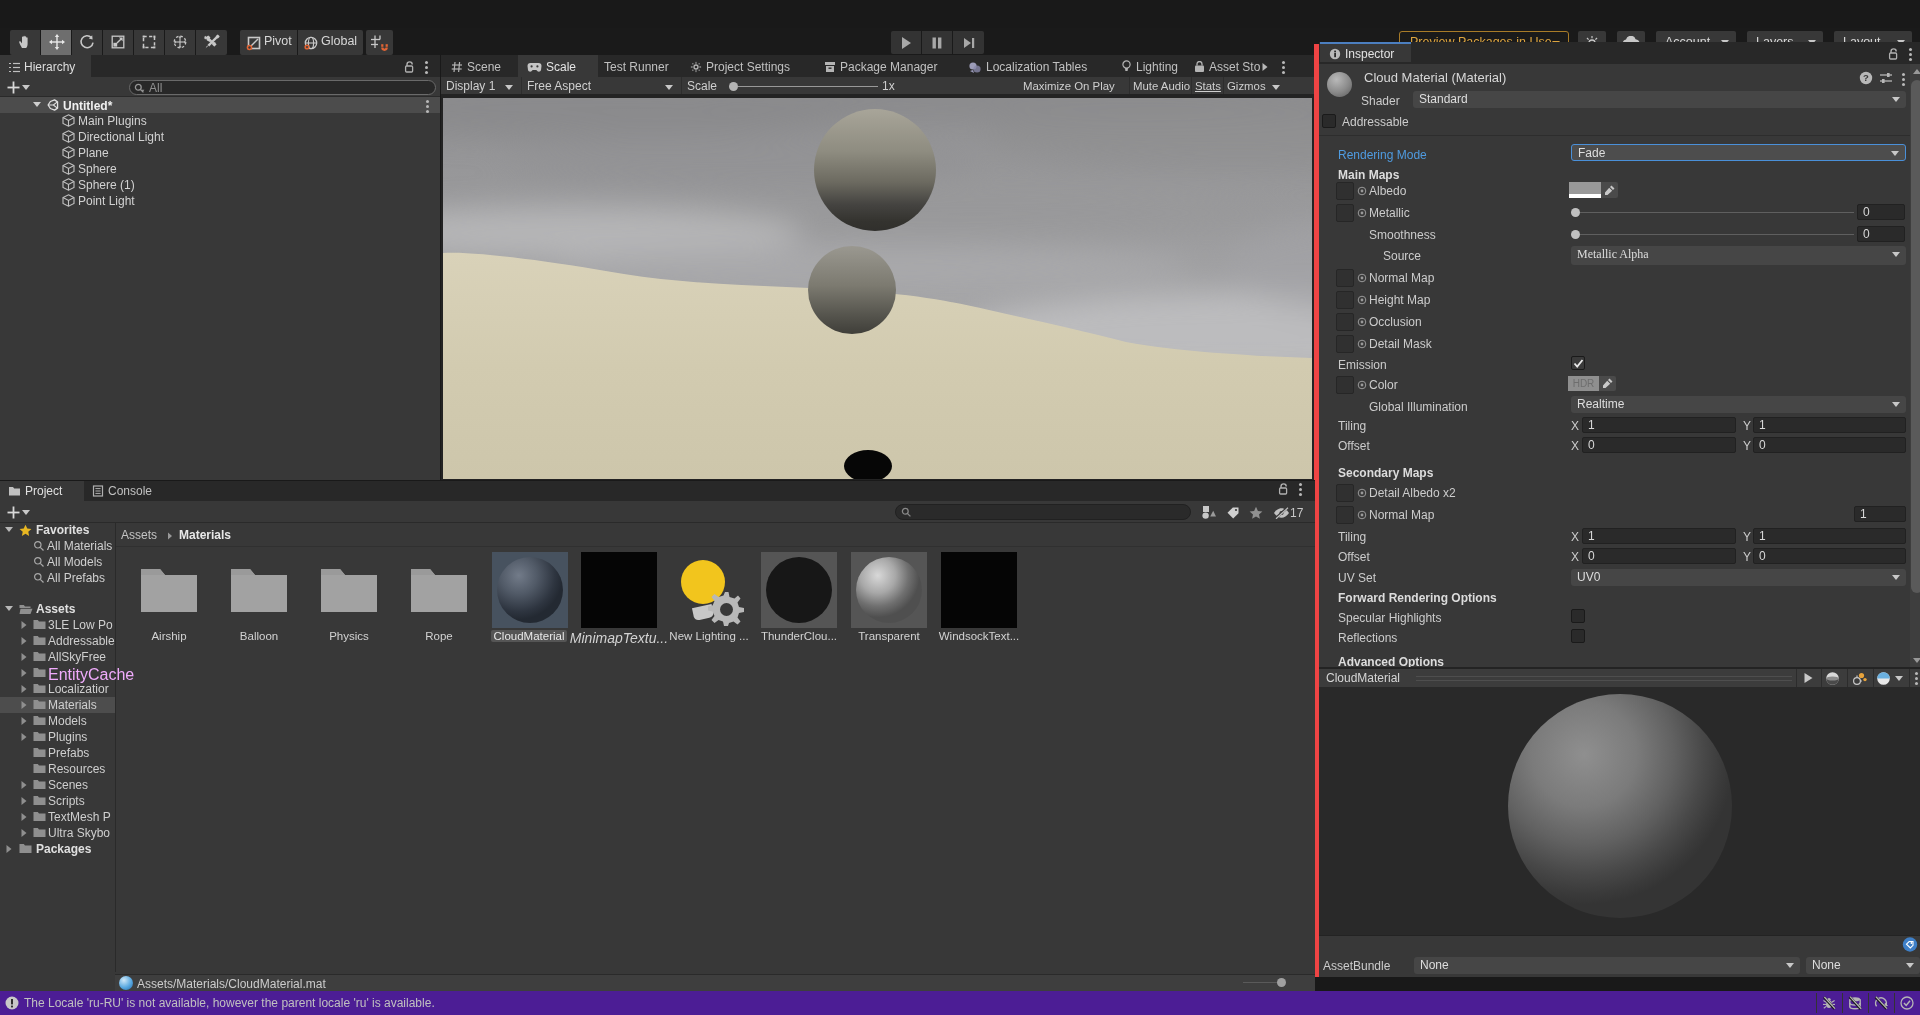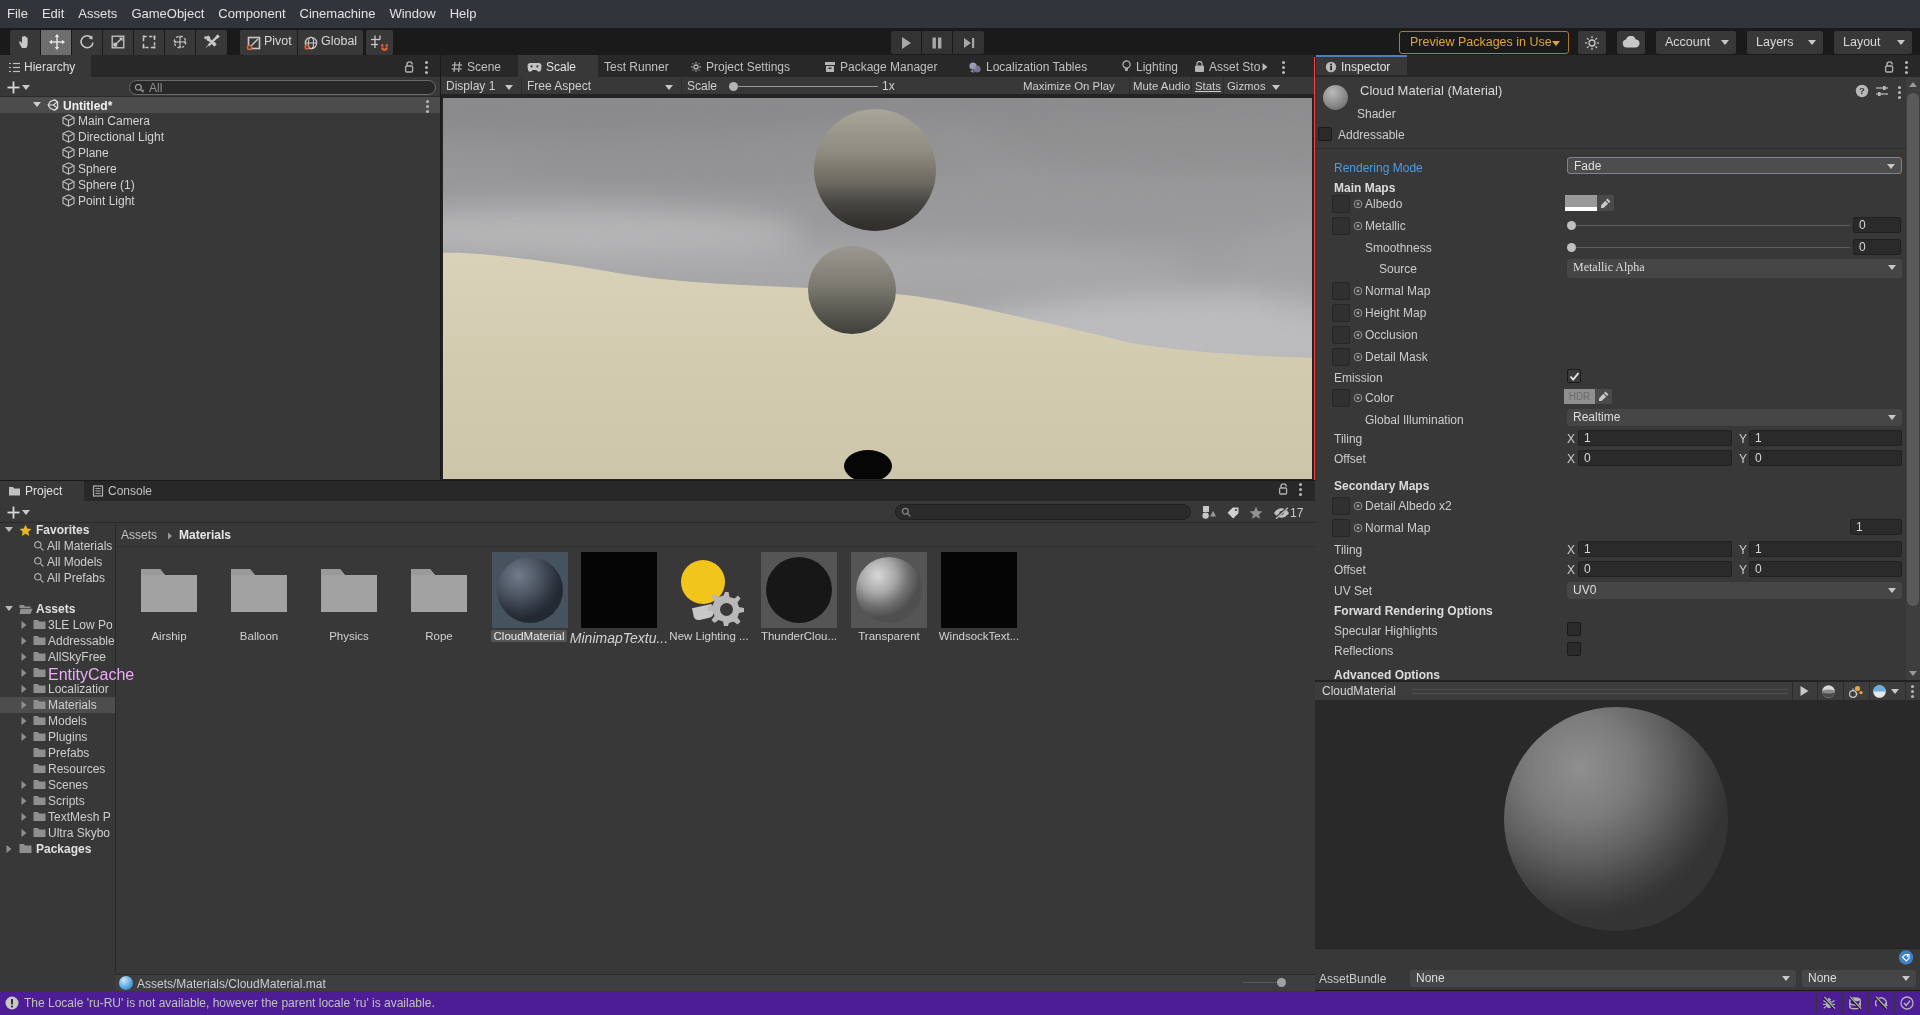--- a/index.html
+++ b/index.html
@@ -11,25 +11,20 @@
 .cb{position:absolute;width:14px;height:14px;background:#2a2a2a;border:1px solid #1a1a1a;border-radius:2px;}
 .tf{position:absolute;background:#2a2a2a;border:1px solid #212121;border-radius:2px;font-size:12px;color:#d8d8d8;line-height:15px;padding-left:5px;}
 .kebab{position:absolute;width:3px;height:3px;border-radius:50%;background:#b8b8b8;box-shadow:0 -5px 0 #b8b8b8,0 5px 0 #b8b8b8;}
 .row-label{position:absolute;font-size:12px;color:#cccccc;white-space:nowrap;}
 .bold-label{position:absolute;font-size:12px;font-weight:bold;color:#dcdcdc;white-space:nowrap;}
 .tabtext{font-size:12px;color:#c0c0c0;white-space:nowrap;}
 </style></head>
 <body>
 <div id="root">
 
-<div class="abs" style="left:0;top:0;width:1920px;height:28px;background:#31353b;">
- <div class="abs" style="left:7px;top:0;height:28px;line-height:28px;font-size:13px;color:#e2e2e2;">
-  <span style="margin-right:14px;">File</span><span style="margin-right:14px;">Edit</span><span style="margin-right:14px;">Assets</span><span style="margin-right:14px;">GameObject</span><span style="margin-right:14px;">Component</span><span style="margin-right:14px;">Cinemachine</span><span style="margin-right:14px;">Window</span><span>Help</span>
- </div>
-</div>
 
 <div class="abs" style="left:0;top:28px;width:1920px;height:27px;background:#1a1a1a;">
  <div class="abs" id="toolgroup" style="left:10px;top:2px;height:25px;">
   <div class="abs" style="left:0;top:0;width:30px;height:25px;background:#383838;border-radius:2px 0 0 2px;"></div>
   <div class="abs" style="left:31px;top:0;width:30px;height:25px;background:#6e6e6e;"></div>
   <div class="abs" style="left:62px;top:0;width:30px;height:25px;background:#383838;"></div>
   <div class="abs" style="left:93px;top:0;width:30px;height:25px;background:#383838;"></div>
   <div class="abs" style="left:124px;top:0;width:30px;height:25px;background:#383838;"></div>
   <div class="abs" style="left:155px;top:0;width:30px;height:25px;background:#383838;"></div>
   <div class="abs" style="left:186px;top:0;width:31px;height:25px;background:#383838;border-radius:0 2px 2px 0;"></div>
@@ -196,21 +191,21 @@
  <svg class="abs" style="left:46px;top:41px;" width="14" height="14" viewBox="0 0 16 16">
         <path d="M13.2 4.4 L13.2 11.6 L9.8 13.8 L5 12 L2.4 8 L5 4 L9.8 2.2 Z" fill="none" stroke="#e0e0e0" stroke-width="1.5" stroke-linejoin="round"></path>
         <path d="M8.4 8 L2.6 8 M8.4 8 L12.6 4.8 M8.4 8 L12.6 11.2" stroke="#e0e0e0" stroke-width="1.2" fill="none"></path>
       </svg>
  <div class="abs" style="left:63px;top:42px;font-size:12px;font-weight:bold;color:#f0f0f0;">Untitled*</div>
  <span class="kebab" style="left:426px;top:48px;"></span>
  <svg class="abs" style="left:62px;top:57px;" width="13" height="13" viewBox="0 0 13 13">
         <path d="M6.5 0.8 L12 3.6 L12 9.4 L6.5 12.2 L1 9.4 L1 3.6 Z" fill="none" stroke="#c2c2c2" stroke-width="1.1"></path>
         <path d="M1 3.6 L6.5 6.4 L12 3.6 M6.5 6.4 L6.5 12.2" fill="none" stroke="#c2c2c2" stroke-width="1.1"></path>
       </svg>
- <div class="abs" style="left:78px;top:57px;font-size:12px;color:#d2d2d2;">Main Camera</div>
+ <div class="abs" style="left:78px;top:57px;font-size:12px;color:#d2d2d2;">Main Plugins</div>
  <svg class="abs" style="left:62px;top:73px;" width="13" height="13" viewBox="0 0 13 13">
         <path d="M6.5 0.8 L12 3.6 L12 9.4 L6.5 12.2 L1 9.4 L1 3.6 Z" fill="none" stroke="#c2c2c2" stroke-width="1.1"></path>
         <path d="M1 3.6 L6.5 6.4 L12 3.6 M6.5 6.4 L6.5 12.2" fill="none" stroke="#c2c2c2" stroke-width="1.1"></path>
       </svg>
  <div class="abs" style="left:78px;top:73px;font-size:12px;color:#d2d2d2;">Directional Light</div>
  <svg class="abs" style="left:62px;top:89px;" width="13" height="13" viewBox="0 0 13 13">
         <path d="M6.5 0.8 L12 3.6 L12 9.4 L6.5 12.2 L1 9.4 L1 3.6 Z" fill="none" stroke="#c2c2c2" stroke-width="1.1"></path>
         <path d="M1 3.6 L6.5 6.4 L12 3.6 M6.5 6.4 L6.5 12.2" fill="none" stroke="#c2c2c2" stroke-width="1.1"></path>
       </svg>
  <div class="abs" style="left:78px;top:89px;font-size:12px;color:#d2d2d2;">Plane</div>
@@ -351,21 +346,21 @@
     <ellipse cx="1000" cy="170" rx="220" ry="55" fill="#a4a4a6" opacity="0.6"></ellipse>
    </g>
    <path d="M0,155 C30,153 100,162 181,176 C260,189 350,187 432,194 C480,198 510,204 546,212 C600,224 645,234 683,244 C730,253 790,256 819,258 L872,260 L872,381 L0,381 Z" fill="url(#sand)"></path>
    <circle cx="432" cy="72" r="61" fill="url(#bs)"></circle>
    <circle cx="409" cy="192" r="44" fill="url(#ss)"></circle>
    <ellipse cx="425" cy="368" rx="24" ry="16" fill="#060606"></ellipse>
   </svg>
  </div>
 </div>
 
-<div class="abs" style="left:1314px;top:57px;width:606px;height:933px;background:#383838;border-left:1px solid #ef4444;">
+<div class="abs" style="left:1314px;top:44px;width:606px;height:933px;background:#383838;border-left:5px solid #ef4444;">
 <div class="abs" style="left:0;top:-2px;width:606px;height:22px;background:#282828;"></div>
 <div class="abs" style="left:1px;top:-2px;width:91px;height:20px;background:#383838;border-top:2px solid #4c7fc0;"></div>
 <svg class="abs" style="left:10px;top:4px;" width="12" height="12" viewBox="0 0 12 12">
         <circle cx="6" cy="6" r="5.2" fill="#b8b8b8"></circle>
         <rect x="5.2" y="4.8" width="1.8" height="4.4" fill="#282828"></rect>
         <rect x="5.2" y="2.6" width="1.8" height="1.6" fill="#282828"></rect>
       </svg>
 <div class="abs tabtext" style="left:26px;top:3px;color:#e2e2e2;">Inspector</div>
 <svg class="abs" style="left:569px;top:4px;" width="12" height="13" viewBox="0 0 12 13">
         <path d="M3 5 L3 3.5 A2.6 2.6 0 0 1 8.2 3.5" fill="none" stroke="#b0b0b0" stroke-width="1.4"></path>
@@ -381,20 +376,21 @@
 <svg class="abs" style="left:560px;top:27px;" width="14" height="14" viewBox="0 0 14 14">
         <g stroke="#b8b8b8" stroke-width="1.3">
           <line x1="1" y1="4" x2="13" y2="4"></line>
           <line x1="1" y1="10" x2="13" y2="10"></line>
         </g>
         <rect x="8" y="2" width="2.6" height="4" fill="#b8b8b8"></rect>
         <rect x="3" y="8" width="2.6" height="4" fill="#b8b8b8"></rect>
       </svg>
 <span class="kebab" style="left:583px;top:34px;"></span>
 <div class="abs row-label" style="left:42px;top:50px;">Shader</div>
+<div class="dd" style="left:94px;top:47px;width:493px;height:17px;">Standard<span class="dda"></span></div>
 <span class="cb" style="left:3px;top:70px;"></span>
 <div class="abs row-label" style="left:23px;top:71px;">Addressable</div>
 <div class="abs" style="left:0;top:91px;width:591px;height:1px;background:#2d2d2d;"></div>
 <div class="abs" style="left:19px;top:104px;font-size:12px;color:#4f9be0;">Rendering Mode</div>
 <div class="dd" style="left:252px;top:100px;width:335px;height:17px;background:#4d4d4d;border:1px solid #4a90d9;line-height:16px;">Fade<span class="dda" style="top:5.5px;"></span></div>
 <div class="bold-label" style="left:19px;top:124px;">Main Maps</div>
 <div class="abs" style="left:17px;top:138px;width:18px;height:18px;background:#303030;border:1px solid #262626;border-radius:2px;"></div>
 <svg class="abs" style="left:38px;top:142px;" width="10" height="10" viewBox="0 0 10 10">
         <circle cx="5" cy="5" r="3.8" fill="none" stroke="#9a9a9a" stroke-width="1"></circle>
         <circle cx="5" cy="5" r="1.4" fill="#9a9a9a"></circle>

